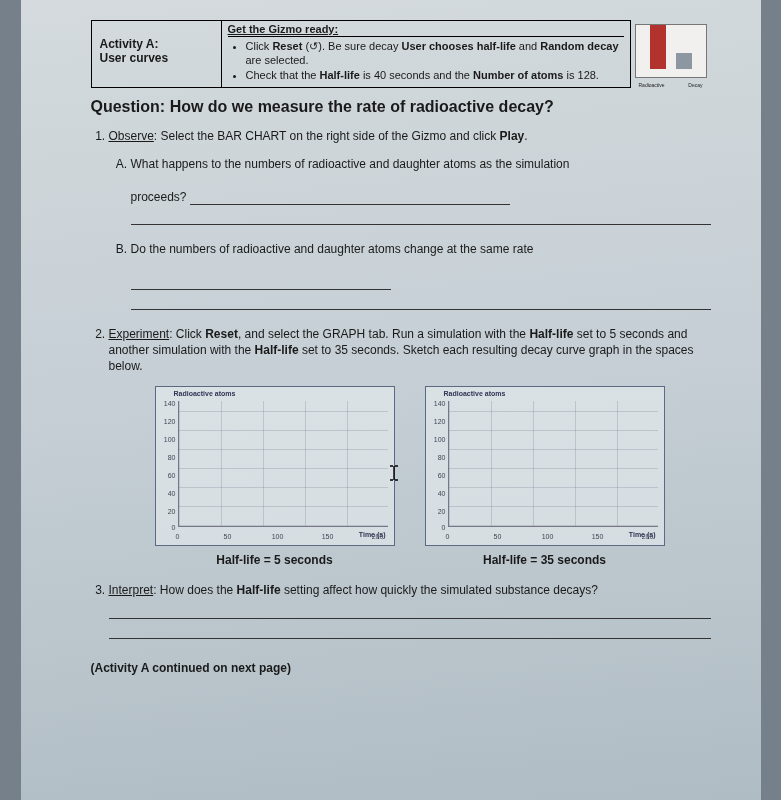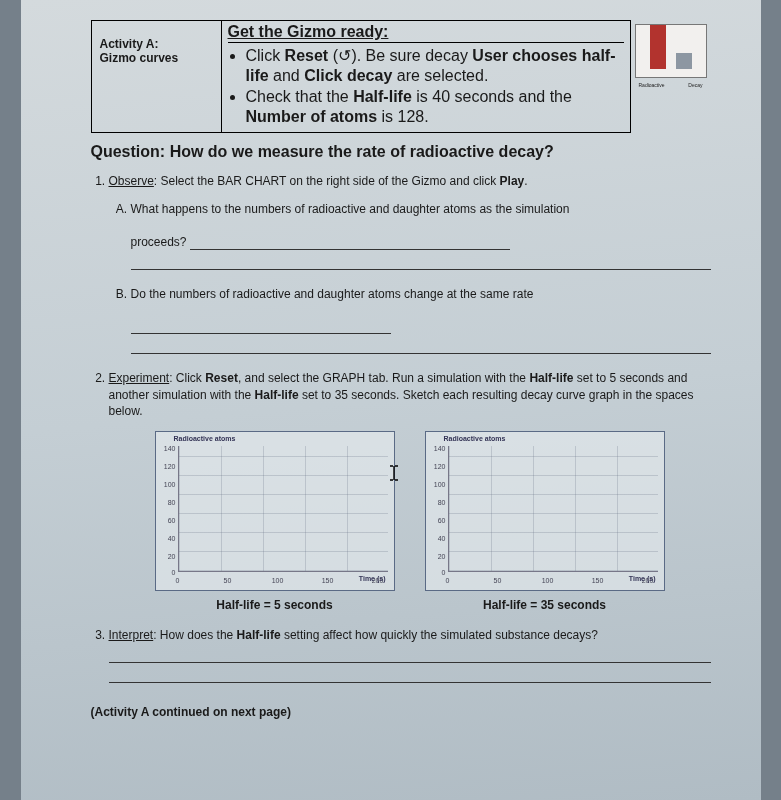--- a/index.html
+++ b/index.html
@@ -24,21 +24,21 @@
   
   .hdrrow { display: flex; align-items: stretch; border: 1px solid #000; }
   .hdrleft {
     width: 130px;
     border-right: 1px solid #000;
     padding: 16px 8px 6px 8px;
     font-size: 12px;
   }
   .hdrright {
     flex: 1;
-    font-size: 16px;
+    font-size: 11px;
     padding: 2px 6px 4px 6px;
   }
   .hdrright .ready {
     border-bottom: 1px solid #000;
     text-decoration: underline;
     margin-bottom: 3px;
     padding-bottom: 1px;
   }
   .hdrright ul { list-style: disc; padding-left: 18px; }
   .hdrright li { margin: 1px 0; line-height: 1.25; }
@@ -113,27 +113,27 @@
 </style>
 </head>
 <body>
 
 <div class="page">
 
   <div style="display:flex; align-items:stretch;">
     <div class="hdrrow" style="flex:1;">
       <div class="hdrleft">
         <div class="bold">Activity A:</div>
-        <div class="bold">Gizmo curves</div>
+        <div class="bold">User curves</div>
       </div>
       <div class="hdrright">
         <div class="ready bold">Get the Gizmo ready:</div>
         <ul>
           <li>
-            <span>Click </span><span class="bold">Reset</span><span> (</span><span>↺</span><span>). Be sure decay </span><span class="bold">User chooses half-life</span><span> and </span><span class="bold">Click decay</span><span> are selected.</span>
+            <span>Click </span><span class="bold">Reset</span><span> (</span><span>↺</span><span>). Be sure decay </span><span class="bold">User chooses half-life</span><span> and </span><span class="bold">Random decay</span><span> are selected.</span>
           </li>
           <li>
             <span>Check that the </span><span class="bold">Half-life</span><span> is 40 seconds and the </span><span class="bold">Number of atoms</span><span> is 128.</span>
           </li>
         </ul>
       </div>
     </div>
     <div class="thumb">
       <div class="thumb-inner">
         <div class="barA"></div>

